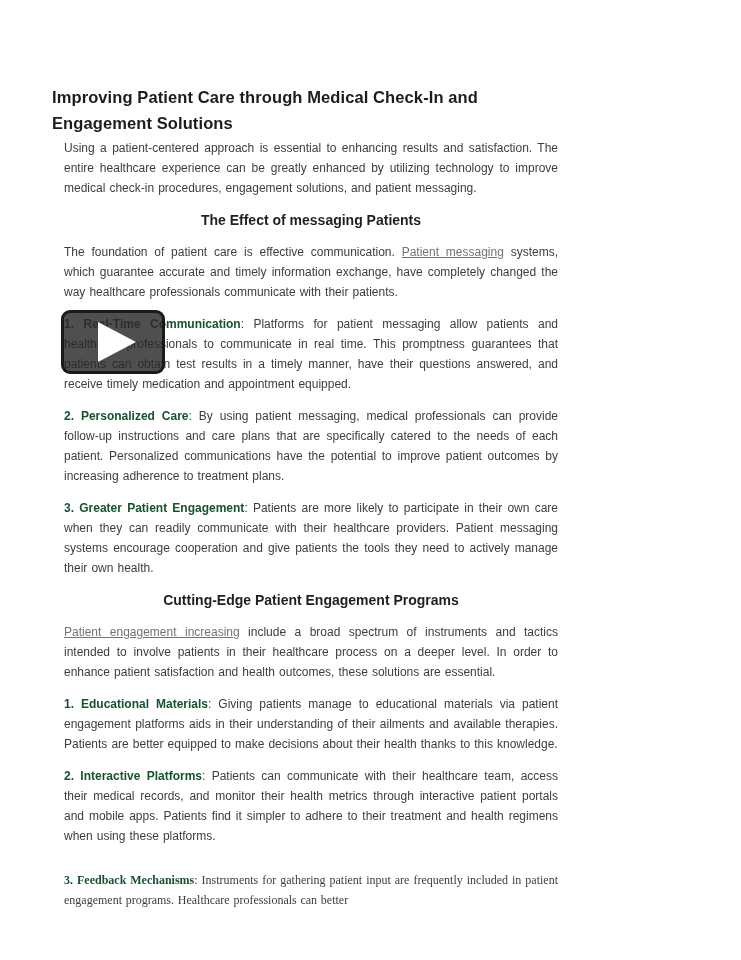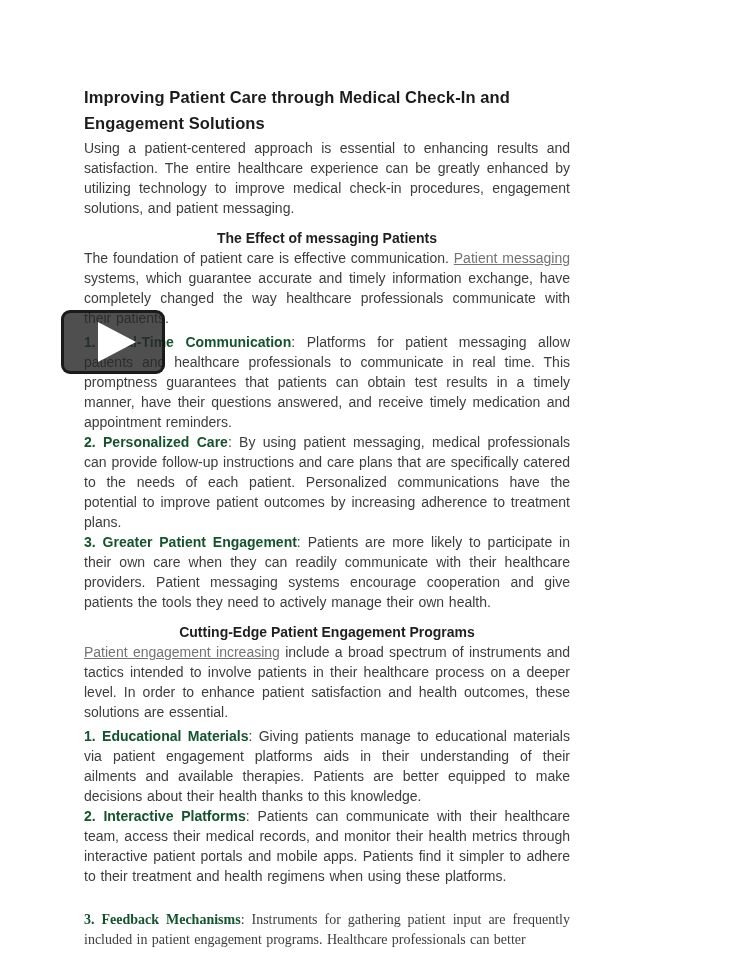--- a/index.html
+++ b/index.html
@@ -6,43 +6,43 @@
   body {
     width: 741px; height: 960px;
     background: #ffffff;
     font-family: "Liberation Sans", sans-serif;
     position: relative;
     overflow: hidden;
   }
   .page {
     box-sizing: border-box;
     width: 656px;
-    padding: 84px 86px 0 84px;
+    padding: 84px 86px 0 52px;
   }
   h1 {
     font-size: 16.5px;
     line-height: 26px;
     font-weight: bold;
     color: #1c1c1c;
     margin: 0 0 2px 0;
     letter-spacing: 0.1px;
   }
   h2 {
     font-size: 14px;
     line-height: 20px;
     font-weight: bold;
     color: #1f1f1f;
     margin: 10px 0 0 0;
     text-align: center;
   }
   p {
-    font-size: 14px;
+    font-size: 12px;
     line-height: 20px;
     color: #3d3d3d;
-    margin: 0;
+    margin: 12px;
     text-align: justify;
     word-spacing: 0.06em;
   }
   p.first-after-title { margin-top: 2px; }
   p.list-start { margin-top: 4px; }
   p.detached { margin-top: 24px; font-family: Liberation Serif, serif; }
   p strong { color: #14532d; }
   a.doc-link {
     color: #737373;
     text-decoration: underline;
@@ -74,21 +74,21 @@
 
 <div class="page">
 
   <h1>Improving Patient Care through Medical Check-In and Engagement Solutions</h1>
 
   <p class="first-after-title">Using a patient-centered approach is essential to enhancing results and satisfaction. The entire healthcare experience can be greatly enhanced by utilizing technology to improve medical check-in procedures, engagement solutions, and patient messaging.</p>
 
   <h2>The Effect of messaging Patients</h2>
   <p><span>The foundation of patient care is effective communication. </span><a class="doc-link" href="#">Patient messaging</a><span> systems, which guarantee accurate and timely information exchange, have completely changed the way healthcare professionals communicate with their patients.</span></p>
 
-  <p class="list-start"><strong>1. Real-Time Communication</strong><span>: Platforms for patient messaging allow patients and healthcare professionals to communicate in real time. This promptness guarantees that patients can obtain test results in a timely manner, have their questions answered, and receive timely medication and appointment reminders.</span></p>
+  <p class="list-start"><strong>1. Real-Time Communication</strong><span>: Platforms for patient messaging allow patients and healthcare professionals to communicate in real time. This promptness guarantees that patients can obtain test results in a timely manner, have their questions answered, and receive timely medication and appointment equipped.</span></p>
   <p><strong>2. Personalized Care</strong><span>: By using patient messaging, medical professionals can provide follow-up instructions and care plans that are specifically catered to the needs of each patient. Personalized communications have the potential to improve patient outcomes by increasing adherence to treatment plans.</span></p>
   <p><strong>3. Greater Patient Engagement</strong><span>: Patients are more likely to participate in their own care when they can readily communicate with their healthcare providers. Patient messaging systems encourage cooperation and give patients the tools they need to actively manage their own health.</span></p>
 
   <h2>Cutting-Edge Patient Engagement Programs</h2>
   <p><a class="doc-link" href="#">Patient engagement increasing</a><span> include a broad spectrum of instruments and tactics intended to involve patients in their healthcare process on a deeper level. In order to enhance patient satisfaction and health outcomes, these solutions are essential.</span></p>
 
   <p class="list-start"><strong>1. Educational Materials</strong><span>: Giving patients manage to educational materials via patient engagement platforms aids in their understanding of their ailments and available therapies. Patients are better equipped to make decisions about their health thanks to this knowledge.</span></p>
   <p><strong>2. Interactive Platforms</strong><span>: Patients can communicate with their healthcare team, access their medical records, and monitor their health metrics through interactive patient portals and mobile apps. Patients find it simpler to adhere to their treatment and health regimens when using these platforms.</span></p>
 
   <p class="detached"><strong>3. Feedback Mechanisms</strong><span>: Instruments for gathering patient input are frequently included in patient engagement programs. Healthcare professionals can better</span></p>

